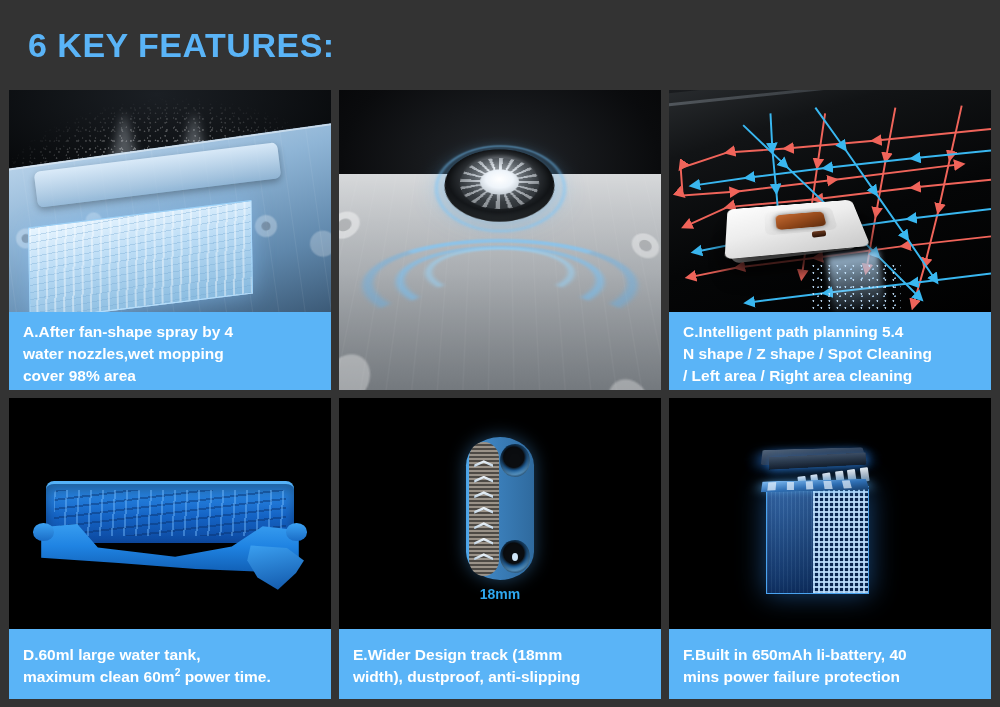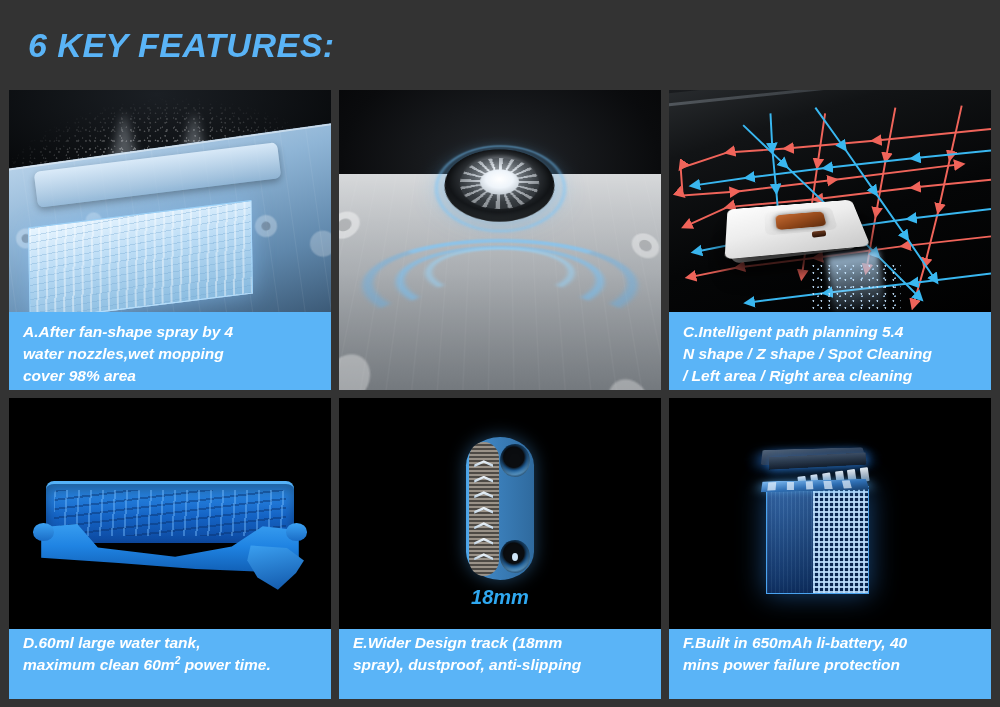--- a/index.html
+++ b/index.html
@@ -6,21 +6,20 @@
   html, body {
     width: 1000px; height: 707px;
     background: #333333;
     font-family: "Liberation Sans", sans-serif;
     overflow: hidden;
   }
   #page {
     position: relative;
     width: 1000px; height: 707px;
     background: #333333;
-    font-style: italic;
   }
 
   
   .page-title {
     position: absolute;
     left: 28px; top: 26px;
     font-size: 34px;
     font-weight: bold;
     letter-spacing: 0.5px;
     color: #5AB4F7;
@@ -55,21 +54,21 @@
     flex: 0 0 auto;
     background: #5AB4F7;
     color: #ffffff;
     font-size: 15.5px;
     font-weight: bold;
     line-height: 1.42;
     padding: 9px 10px 9px 14px;
     white-space: pre-line;
   }
   .row-top .card-caption { height: 78px; }
-  .row-bot .card-caption { height: 70px; padding-top: 3px; }
+  .row-bot .card-caption { height: 70px; padding-top: 15px; }
   sup { font-size: 0.66em; vertical-align: super; line-height: 0; }
 
   
   .scene-a { width: 100%; height: 100%; position: relative;
     background:
       radial-gradient(ellipse 120% 80% at 46% 2%, #1b1f24 0%, #07090b 55%, #000 100%);
   }
   .a-mist {
     position: absolute; left: 0; top: -4%; width: 100%; height: 74%;
     background-image:
@@ -339,21 +338,21 @@
   .e-wheel.w1 { top:5%; }
   .e-wheel.w2 { bottom:5%; }
   .e-wheel.w2::after {
     content:""; position:absolute; left:40%; top:38%; width:20%; height:24%;
     border-radius:50%; background:#cfe6f8;
   }
   .e-label {
     position:absolute; left:0; right:0; top:81.5%;
     text-align:center;
     color:#2FA8F0;
-    font-size:20px; font-weight:bold;
+    font-size:14px; font-weight:bold;
   }
 
   
   .scene-f { width:100%; height:100%; position:relative; background:#000; }
   .f-lid {
     position:absolute; left:29%; top:19%; width:32%; height:12%;
     background: linear-gradient(170deg, #52657b 0%, #33435a 45%, #1b2737 100%);
     transform: perspective(380px) rotateX(58deg) rotate(-3deg);
     box-shadow: 0 6px 16px rgba(40,120,220,.55), 0 0 18px rgba(60,150,255,.35);
     border-radius:2px;
@@ -515,21 +514,21 @@
                 <i></i>
                 <i></i>
             </div>
             <div class="e-wheel w1"></div>
             <div class="e-wheel w2"></div>
           </div>
           <div class="e-label">18mm</div>
         </div>
       </div>
       <div class="card-caption">E.Wider Design track (18mm
-   spray), dustproof, anti-slipping</div>
+   width), dustproof, anti-slipping</div>
     </div>
 
     <div class="card row-bot">
       <div class="card-media">
         <div class="scene-f">
           <div class="f-lid"></div>
           <div class="f-lid2"></div>
           <div class="f-pins">
             <i></i>
               <i></i>

